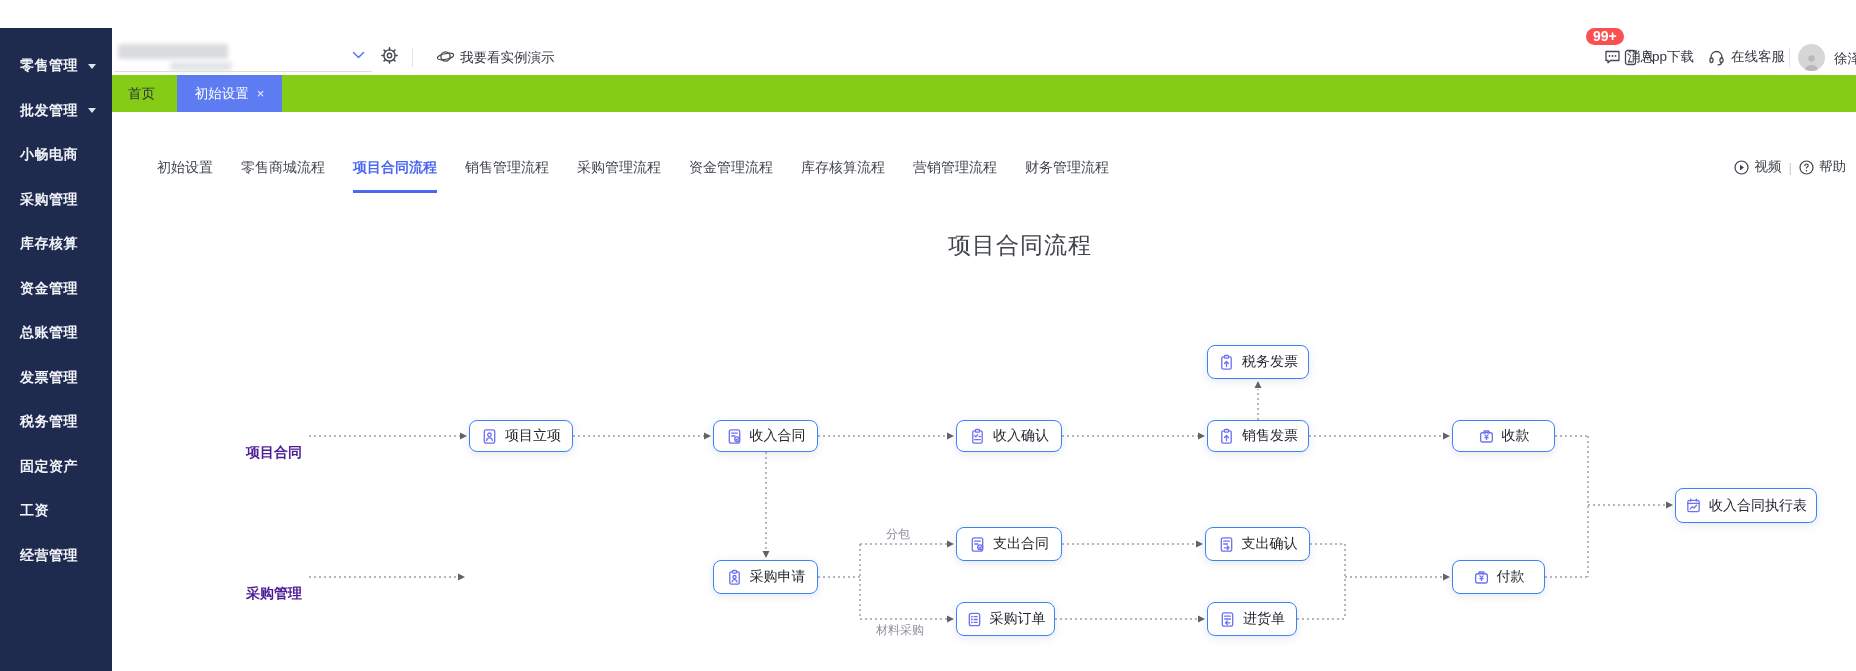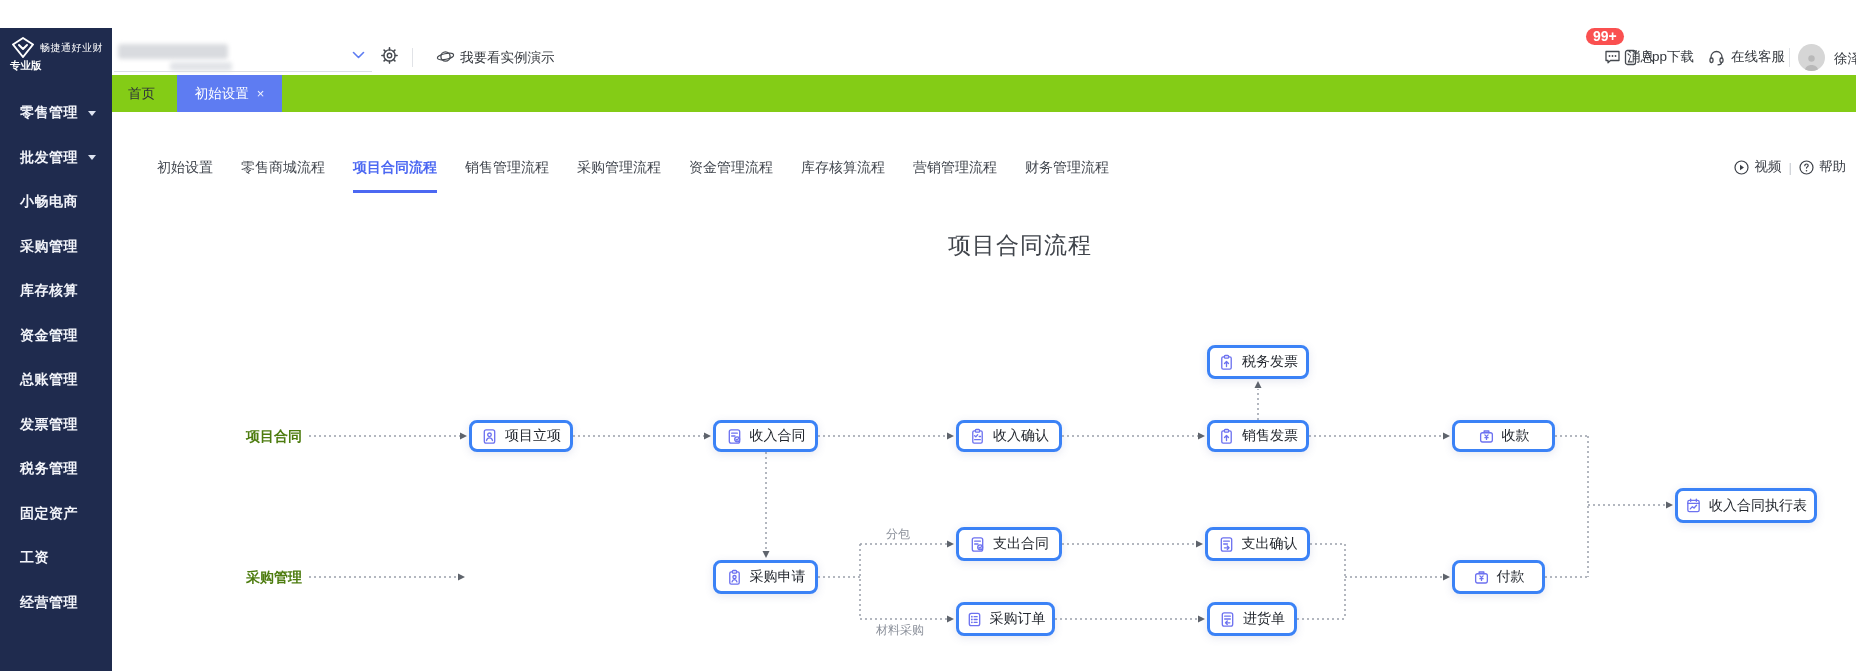--- a/index.html
+++ b/index.html
@@ -49,26 +49,26 @@
   
   .content { position:absolute; left:112px; top:112px; width:1744px; height:559px; background:#fff; }
   .subtabs { position:absolute; left:45px; top:47px; display:flex; gap:28px; font-size:14px; color:#41464e; }
   .subtab { padding-bottom:13px; border-bottom:3px solid transparent; cursor:pointer; white-space:nowrap; }
   .subtab.active { color:#4c68f2; border-bottom-color:#4c68f2; font-weight:600; }
   .vidhelp { position:absolute; right:10px; top:46px; display:flex; align-items:center; gap:7px; font-size:13.5px; color:#3c4048; }
   .vh-sep { color:#c9ccd2; }
   .vh-item { display:flex; align-items:center; gap:5px; cursor:pointer; }
   .flow-title { position:absolute; left:828px; top:118px; width:160px; text-align:center; font-size:23px;
                 color:#3f434a; font-weight:500; letter-spacing:1px; }
-  .lane { position:absolute; font-size:14px; font-weight:600; color:#4d7c0f; }
+  .lane { position:absolute; font-size:14px; font-weight:600; color:#4c1d95;margin-top:16px; }
   .lane.l1 { left:134px; top:316px; }
   .lane.l2 { left:134px; top:457px; }
   .wires { position:absolute; left:0; top:0; pointer-events:none; }
   .fnode { position:absolute; display:flex; align-items:center; justify-content:center; gap:7px; background:#fff;
-           border:3px solid #3b82f6; border-radius:8px; box-shadow:0 2px 8px rgba(93,107,160,0.16);
+           border:1px solid #3b82f6; border-radius:8px; box-shadow:0 2px 8px rgba(93,107,160,0.16);
            font-size:14px; color:#23272e; white-space:nowrap; cursor:pointer; }
   .elabel { position:absolute; font-size:12px; color:#8b909a; }
   .elabel.sub { left:766px; top:414px; width:40px; text-align:center; }
   .elabel.mat { left:756px; top:510px; width:64px; text-align:center; }
   svg.ic { flex:none; }
 </style>
 </head>
 <body>
 
 <div class="app">
@@ -134,28 +134,20 @@
     <div class="avatar">
       <svg width="19" height="19" viewBox="0 0 19 19">
         <circle cx="9.5" cy="6.5" r="3.2" fill="#b9b9b9"></circle>
         <path d="M2.5 19c.6-4 3.4-6 7-6s6.4 2 7 6z" fill="#b9b9b9"></path>
       </svg>
     </div>
     <div class="uname">徐泽</div>
   </div>
 
   <div class="sidebar">
-    <div class="logo-block">
-      <svg class="logo-mark" width="24" height="21" viewBox="0 0 24 21">
-        <path d="M12 1L22 7.5 12 20 2 7.5z" fill="none" stroke="#fff" stroke-width="2" stroke-linejoin="round"></path>
-        <path d="M8 8l4 4 4-4" fill="none" stroke="#fff" stroke-width="2" stroke-linecap="round" stroke-linejoin="round"></path>
-      </svg>
-      <div class="brand">畅捷通好业财</div>
-      <div class="edition">专业版</div>
-    </div>
     <div class="side-menu">
       <div class="side-item">
           <span>零售管理</span>
           <span class="tri"></span>
         </div>
       <div class="side-item">
           <span>批发管理</span>
           <span class="tri"></span>
         </div>
       <div class="side-item">

